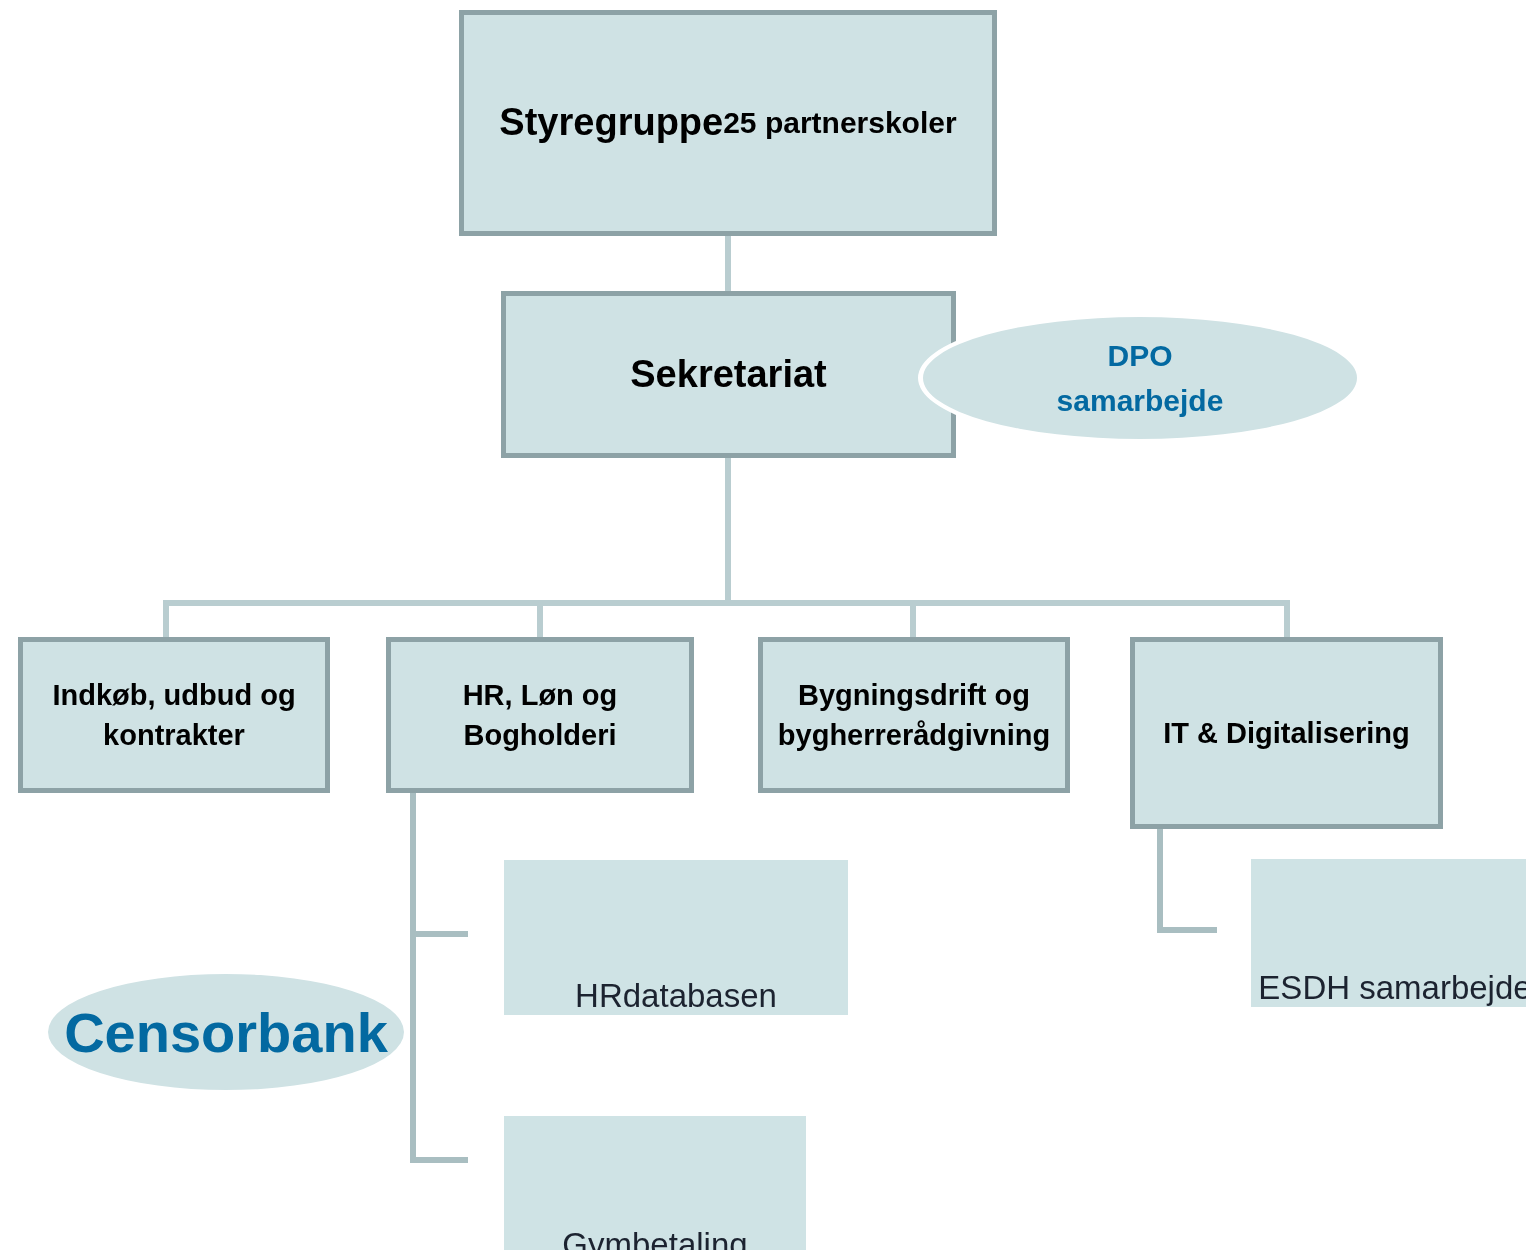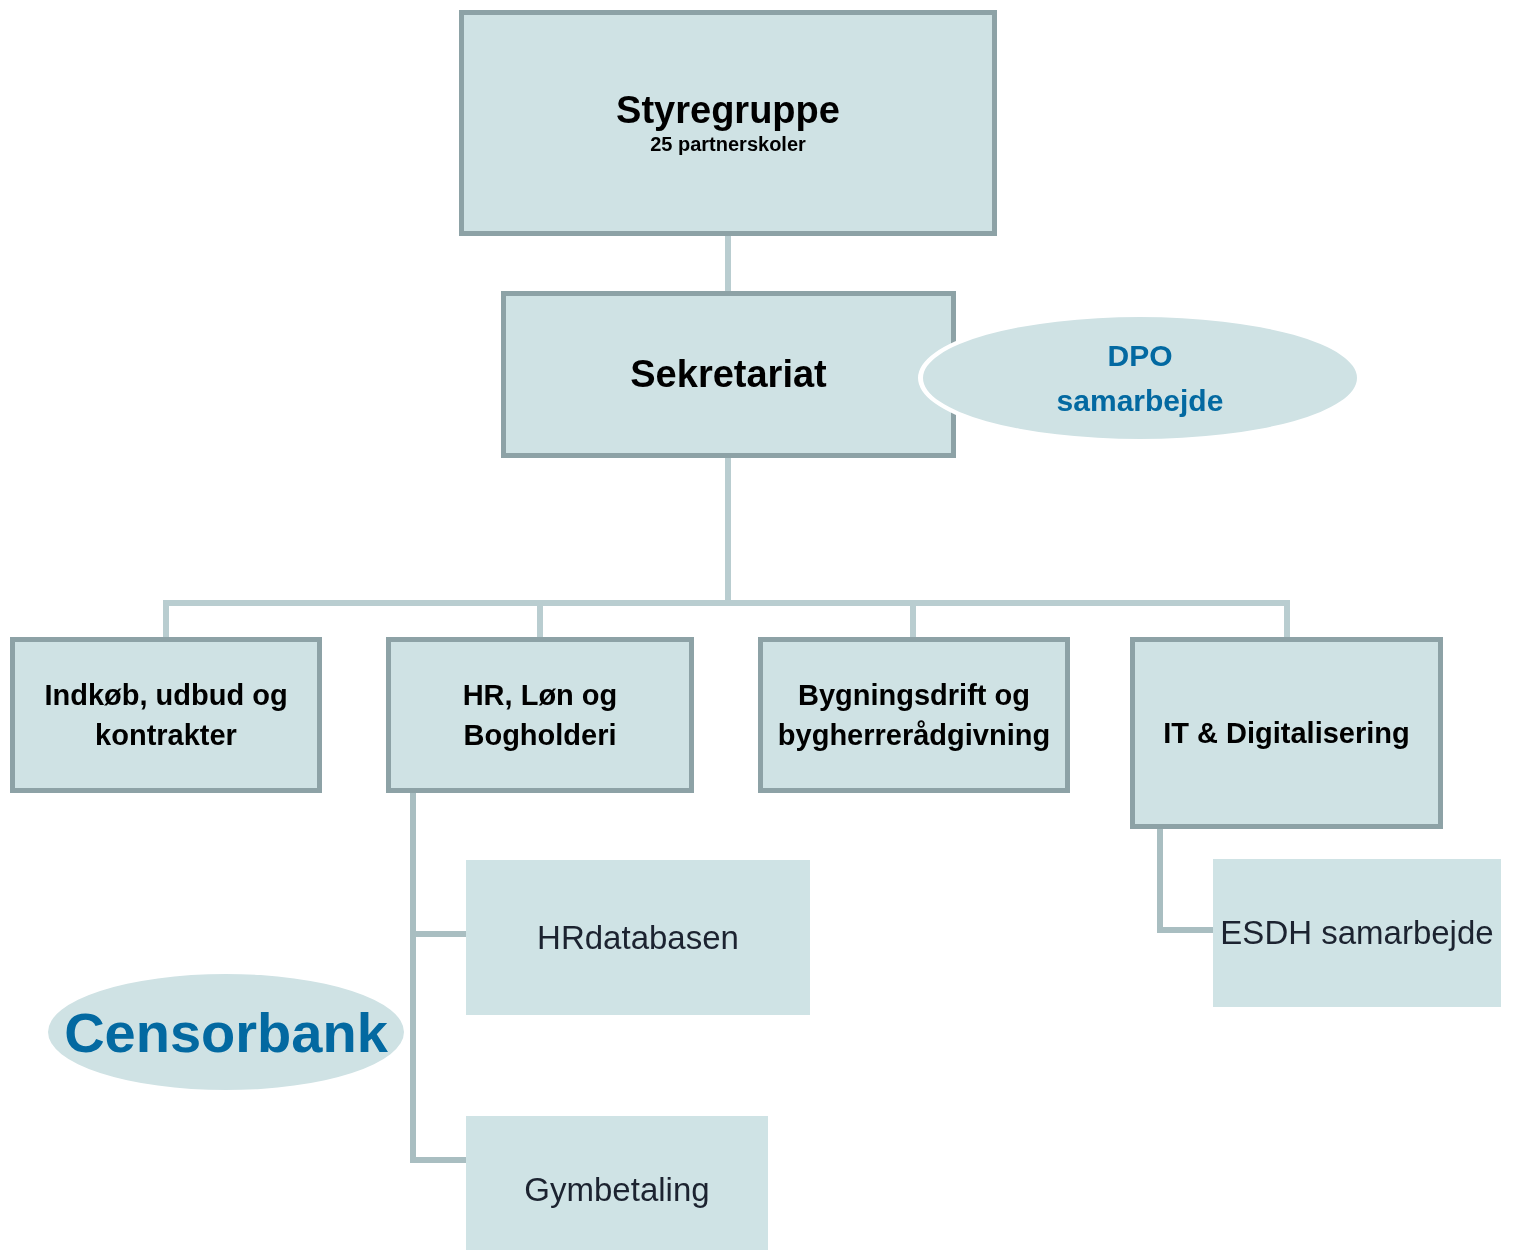--- a/index.html
+++ b/index.html
@@ -11,65 +11,66 @@
     font-family: "Liberation Sans", sans-serif;
     overflow: hidden;
   }
   .node, .conn, .ellipse { position: absolute; box-sizing: border-box; }
 
   
   .box {
     background: #cfe2e4;
     border: 5px solid #8da2a6;
     display: flex;
-    flex-direction: column;
+    flex-direction: row;
     align-items: center;
     justify-content: center;
     text-align: center;
     color: #000000;
     z-index: 2;
   }
   
   .subbox {
     background: #cfe3e5;
     display: flex;
-    align-items: center;
+    align-items: flex-end;
     justify-content: center;
     text-align: center;
     color: #1c2330;
     font-size: 33px;
     font-weight: 400;
     z-index: 2;
+    margin-left: 38px;
   }
   .ellipse {
     background: #cfe2e4;
     border: 5px solid #ffffff;
     border-radius: 50%;
     display: flex;
     align-items: center;
     justify-content: center;
     text-align: center;
     color: #0369a1;
     z-index: 3;
   }
   .conn { background: #b9cdd0; z-index: 1; }
   .conn.sub { background: #a9bec1; }
 
   .t-title   { font-size: 38px; font-weight: 700; line-height: 1.1; }
-  .t-sub     { font-size: 20px; font-weight: 700; line-height: 1.2; }
+  .t-sub     { font-size: 30px; font-weight: 700; line-height: 1.2; }
   .t-row     { font-size: 29px; font-weight: 700; line-height: 1.38; padding: 0 6px; }
   .t-dpo     { font-size: 30px; font-weight: 700; line-height: 1.5; width: 230px; }
   .t-censor  { font-size: 56px; font-weight: 700; white-space: nowrap; }
   .nowrap    { white-space: nowrap; }
 
   
   #n-styregruppe { left: 459px;  top: 10px;   width: 538px; height: 226px; }
   #n-sekretariat { left: 501px;  top: 291px;  width: 455px; height: 167px; }
   #e-dpo         { left: 918px;  top: 312px;  width: 444px; height: 132px; }
-  #n-indkob      { left: 10px;   top: 637px;  width: 312px; height: 156px; }
+  #n-indkob      { left: 18px;   top: 637px;  width: 312px; height: 156px; }
   #n-hr          { left: 386px;  top: 637px;  width: 308px; height: 156px; text-align: center; }
   #n-bygning     { left: 758px;  top: 637px;  width: 312px; height: 156px; }
   #n-it          { left: 1130px; top: 637px;  width: 313px; height: 192px; }
   #n-hrdatabasen { left: 466px;  top: 860px;  width: 344px; height: 155px; }
   #n-gymbetaling { left: 466px;  top: 1116px; width: 302px; height: 148px; }
   #n-esdh        { left: 1213px; top: 859px;  width: 288px; height: 148px; }
   #e-censorbank  { left: 43px;   top: 969px;  width: 366px; height: 126px; }
 
   
   #c-top      { left: 725px;  top: 236px;  width: 6px;    height: 55px;  }

